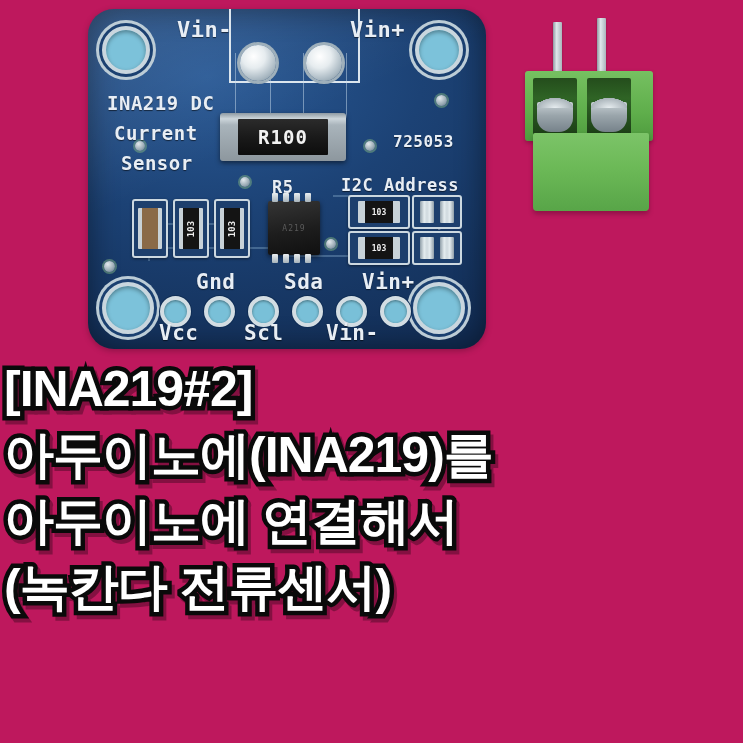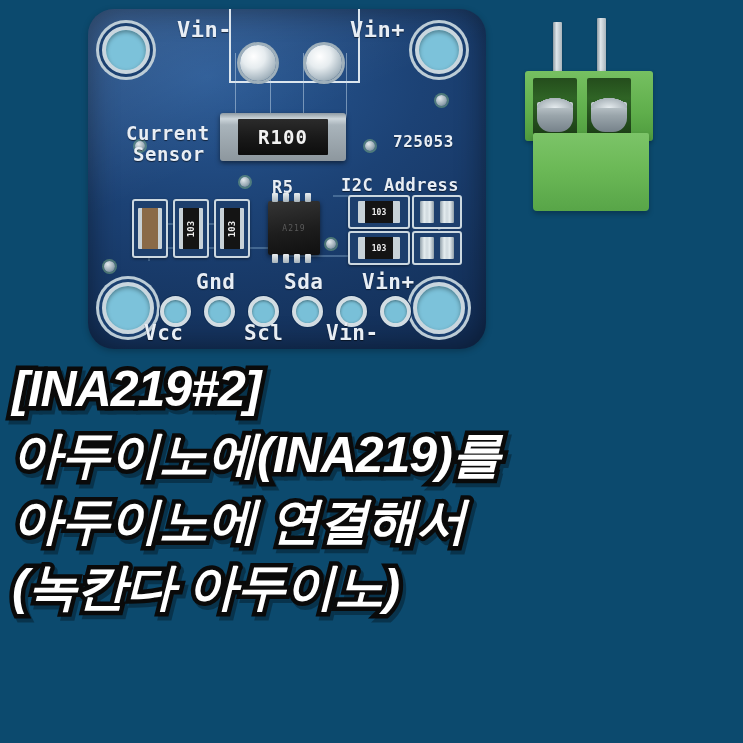--- a/index.html
+++ b/index.html
@@ -5,21 +5,21 @@
   html, body {
     margin: 0;
     padding: 0;
     background: #ffffff;
   }
   #canvas {
     position: relative;
     width: 743px;
     height: 743px;
     overflow: hidden;
-    background: #0c4a6e;
+    background: #be185d;
     font-family: "Liberation Sans", sans-serif;
   }
 
   
   #pcb {
     position: absolute;
     left: 88px;
     top: 9px;
     width: 398px;
     height: 340px;
@@ -234,25 +234,24 @@
     border-radius: 2px 2px 14px 14px;
   }
   .conn-screw::after {
     content:""; position:absolute; left:0; top:-4px; width:100%; height:10px;
     background: radial-gradient(ellipse at 50% 100%, #e7edf0 0%, #aab4ba 70%, rgba(0,0,0,0) 72%);
   }
 
   
   #caption {
     position:absolute;
-    left: 12px;
+    left: 4px;
     top: 356px;
     width: 720px;
     z-index: 20;
-    font-style: italic;
   }
   .cap-line {
     font-family: "Liberation Sans", sans-serif;
     font-weight: bold;
     font-size: 50px;
     line-height: 66px;
     color: #ffffff;
     letter-spacing: -1px;
     white-space: nowrap;
     -webkit-text-stroke: 9px #0a0a0a;
@@ -287,22 +286,23 @@
 
     <div id="tb-outline" style="left:141px; top:0px; width:127px; height:72px;"></div>
     <div class="tb-trace" style="left:147px; top:44px; width:34px; height:70px;"></div>
     <div class="tb-trace" style="left:215px; top:44px; width:42px; height:70px;"></div>
     <div class="tb-pad" style="left:152px; top:36px; width:36px; height:36px;"></div>
     <div class="tb-pad" style="left:218px; top:36px; width:36px; height:36px;"></div>
 
     <div class="silk" style="left:89px;  top:8px;  font-size:22px;">Vin-</div>
     <div class="silk" style="left:262px; top:8px;  font-size:22px;">Vin+</div>
 
-    <div class="silk" style="left:38px; top:113px; font-size:19px;">Current</div>
-    <div class="silk" style="left:33px; top:134px; font-size:19px;margin-left:12px;">Sensor</div>
+    <div class="silk" style="left:19px; top:83px;  font-size:19px;">INA219 DC</div>
+    <div class="silk" style="left:26px; top:113px; font-size:19px;">Current</div>
+    <div class="silk" style="left:33px; top:143px; font-size:19px;">Sensor</div>
 
     <div class="silk" style="left:305px; top:123px; font-size:16px;">725053</div>
 
     <div class="silk" style="left:184px; top:168px; font-size:17px;">R5</div>
 
     <div class="silk" style="left:253px; top:166px; font-size:17px;">I2C Address</div>
 
     <div class="silk" style="left:366px; top:200px; font-size:17px; transform:rotate(90deg); transform-origin:left top;">A1</div>
     <div class="silk" style="left:366px; top:232px; font-size:17px; transform:rotate(90deg); transform-origin:left top;">A0</div>
 
@@ -361,21 +361,21 @@
     <div class="phole" style="left:116px; top:287px;"></div>
     <div class="phole" style="left:160px; top:287px;"></div>
     <div class="phole" style="left:204px; top:287px;"></div>
     <div class="phole" style="left:248px; top:287px;"></div>
     <div class="phole" style="left:292px; top:287px;"></div>
 
     <div class="silk" style="left:108px; top:261px; font-size:21px;">Gnd</div>
     <div class="silk" style="left:196px; top:261px; font-size:21px;">Sda</div>
     <div class="silk" style="left:274px; top:261px; font-size:21px;">Vin+</div>
 
-    <div class="silk" style="left:56px;  top:312px; font-size:21px;">Vcc</div>
+    <div class="silk" style="left:71px;  top:312px; font-size:21px;">Vcc</div>
     <div class="silk" style="left:156px; top:312px; font-size:21px;">Scl</div>
     <div class="silk" style="left:238px; top:312px; font-size:21px;">Vin-</div>
 
   </div>
 
   <div id="connector">
     <div class="conn-leg" style="left:44px; top:6px;  height:62px;"></div>
     <div class="conn-leg" style="left:88px; top:2px;  height:66px;"></div>
 
     <div id="conn-upper"></div>
@@ -387,16 +387,16 @@
       <div class="conn-screw"></div>
     </div>
 
     <div id="conn-lower"></div>
   </div>
 
   <div id="caption">
     <div class="cap-line">[INA219#2]</div>
     <div class="cap-line">아두이노에(INA219)를</div>
     <div class="cap-line">아두이노에 연결해서</div>
-    <div class="cap-line">(녹칸다 아두이노)</div>
+    <div class="cap-line">(녹칸다 전류센서)</div>
   </div>
 
 </div>
 
 </body></html>

